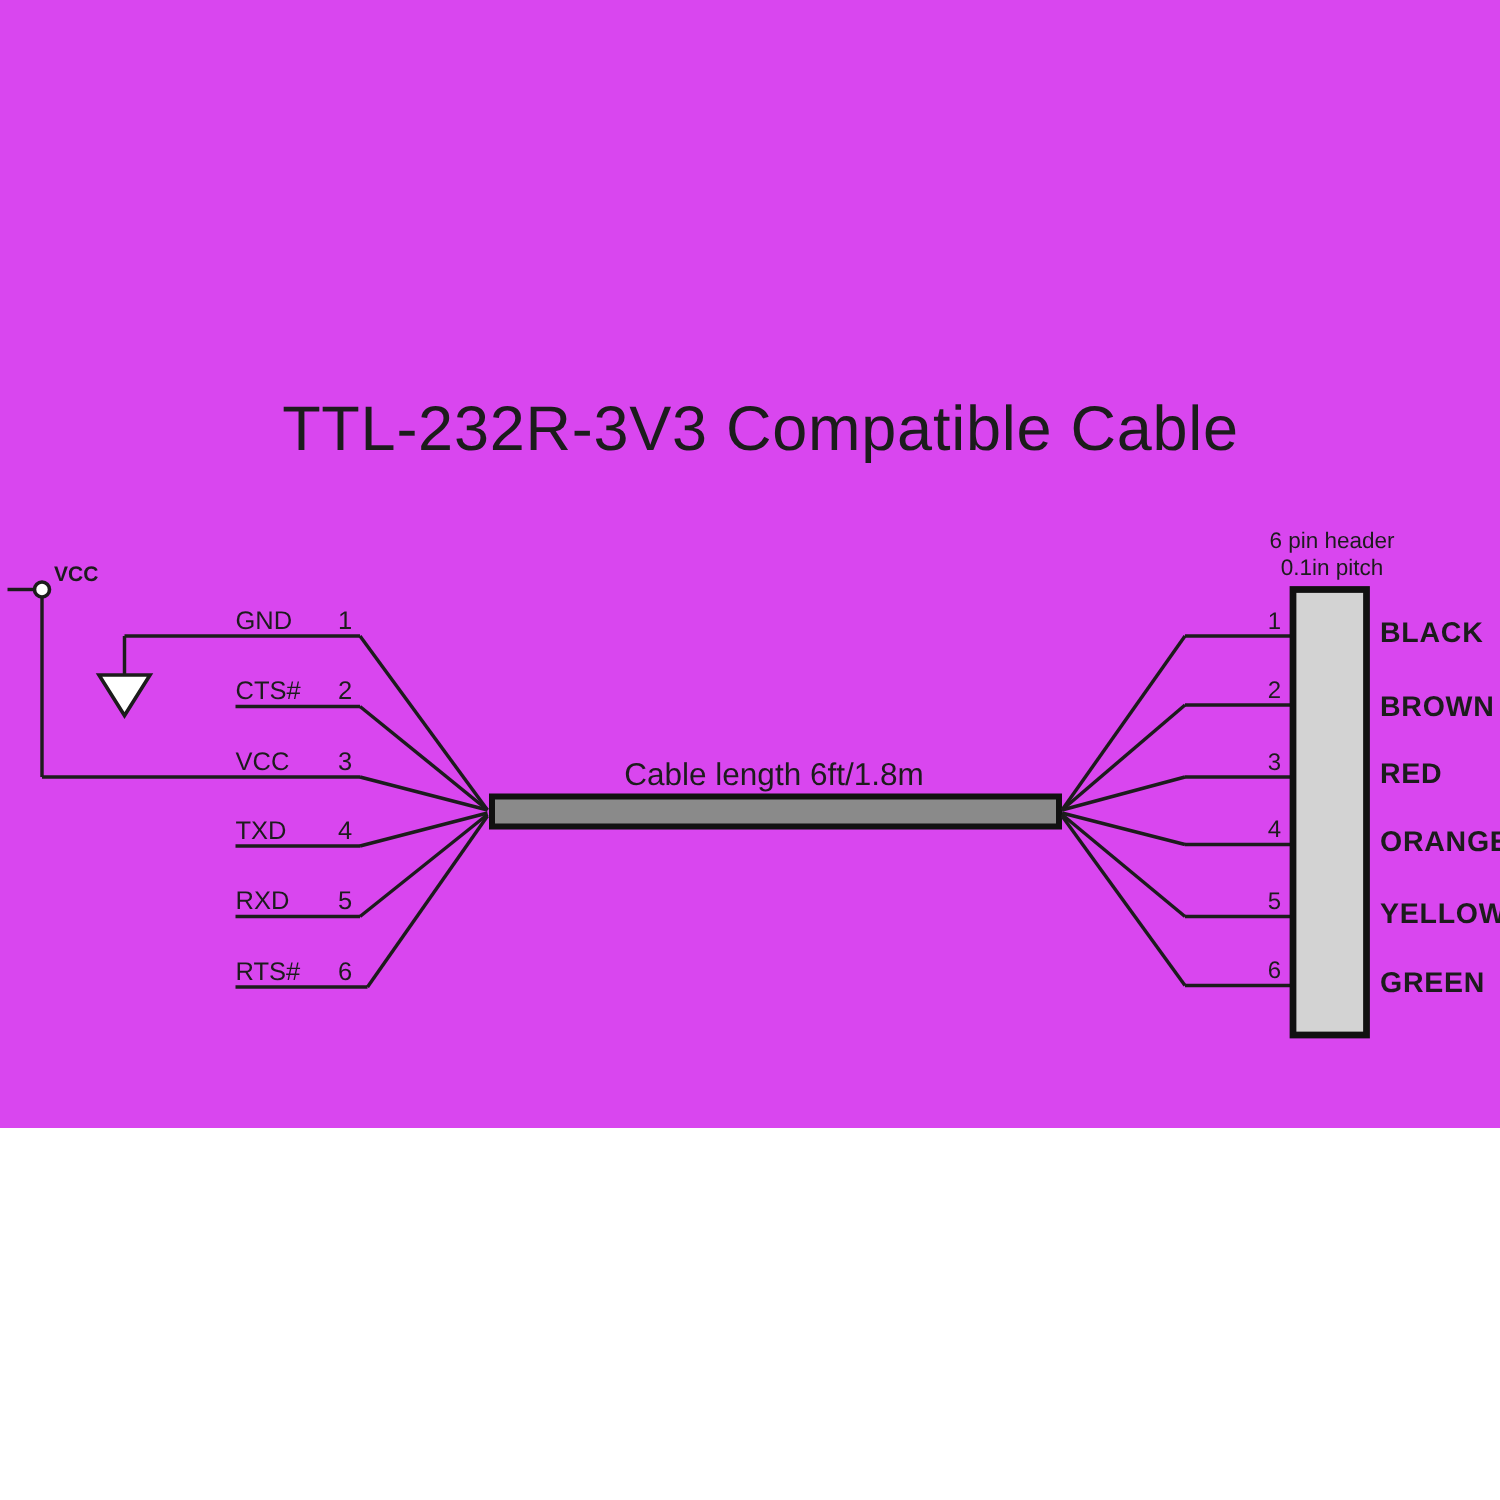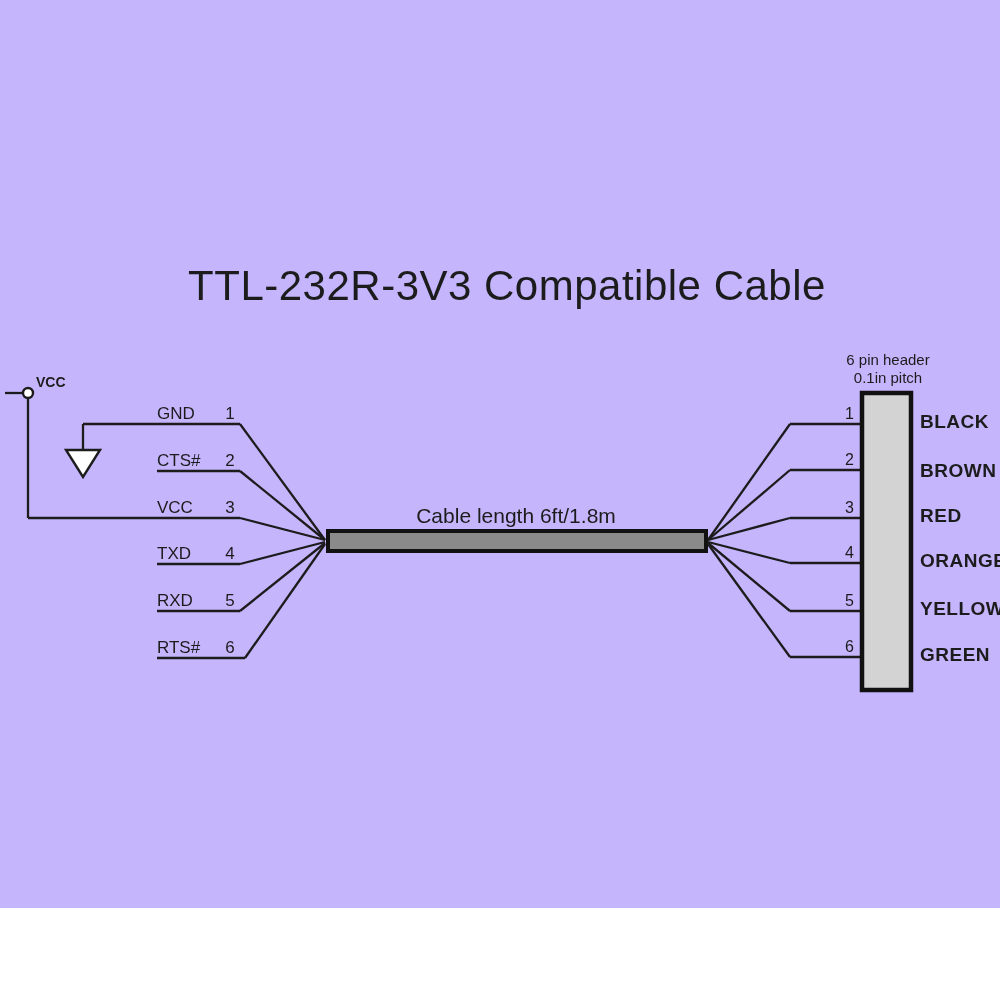--- a/index.html
+++ b/index.html
@@ -3,22 +3,22 @@
 <meta charset="utf-8">
 <style>
   html, body {
     margin: 0;
     padding: 0;
     background: #ffffff;
   }
   .stage {
     position: relative;
     width: 1000px;
-    height: 908px;
-    background: #c4b5fd;
+    height: 752px;
+    background: #d946ef;
     overflow: hidden;
   }
   svg {
     display: block;
     font-family: "Liberation Sans", sans-serif;
   }
   svg text {
     fill: #1c1c1c;
   }
   .wire {

